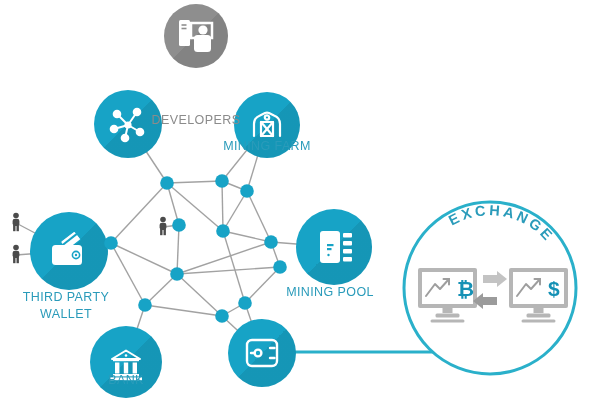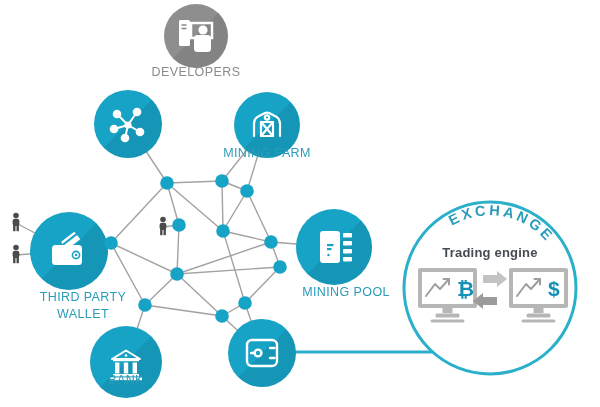--- a/index.html
+++ b/index.html
@@ -1,21 +1,21 @@
 <!DOCTYPE html>
 <html><head>
 <meta charset="utf-8">
 <style>
   html,body{margin:0;padding:0;background:#ffffff;}
   .stage{position:relative;width:600px;height:407px;background:#fff;overflow:hidden;
          font-family:"Liberation Sans",sans-serif;}
   svg{position:absolute;left:0;top:0;}
   .lbl{position:absolute;text-align:center;color:var(--label-teal);font-size:12.5px;
        letter-spacing:.4px;line-height:17px;font-weight:500;}
-  .lbl.gray{color:var(--label-gray);}
+  .lbl.gray{color:var(--label-gray);margin-top:48px;}
   .lbl.dark{color:var(--dark-text);font-weight:bold;font-size:13px;letter-spacing:.2px;}
   .base.teal{fill:var(--teal);}
   .base.grayc{fill:var(--gray);}
   .edge{stroke:var(--line);stroke-width:1.4;}
   .tealink{stroke:var(--exchange-border);stroke-width:3;}
   .wicon{stroke:#fff;stroke-width:2.2;fill:none;stroke-linecap:round;stroke-linejoin:round;}
   .wfill{fill:#fff;}
   .dot{fill:var(--teal);}
   .person{fill:var(--person);}
   .mon{fill:var(--monitor);}
@@ -251,18 +251,17 @@
         <g transform="translate(163,227)" class="person">
           <circle cx="0" cy="-7.5" r="2.8"></circle>
           <rect x="-3.4" y="-4.3" width="6.8" height="7.2" rx="2.4"></rect>
           <rect x="-2.9" y="2" width="2.4" height="6.2"></rect>
           <rect x="0.5" y="2" width="2.4" height="6.2"></rect>
         </g>
       </g>
 </svg>
 
 <div class="lbl gray" style="left:126px;top:64px;width:140px;">DEVELOPERS</div>
-<div class="lbl" style="left:197px;top:145px;width:140px;">MINING FARM</div>
-<div class="lbl" style="left:18px;top:289px;width:130px;">THIRD PARTY WALLET</div>
-<div class="lbl" style="left:276px;top:284px;width:140px;">MINING POOL</div>
+<div class="lbl" style="left:197px;top:138px;width:140px;">MINING FARM</div>
+<div class="lbl" style="left:1px;top:289px;width:130px;">THIRD PARTY WALLET</div>
+<div class="lbl" style="left:260px;top:284px;width:140px;">MINING POOL</div>
 <div class="lbl" style="left:56px;top:372px;width:140px;">BANK</div>
-<div class="lbl dark" style="left:413px;top:244px;width:154px;">Trading engine</div>
 </div>
 
 </body></html>

